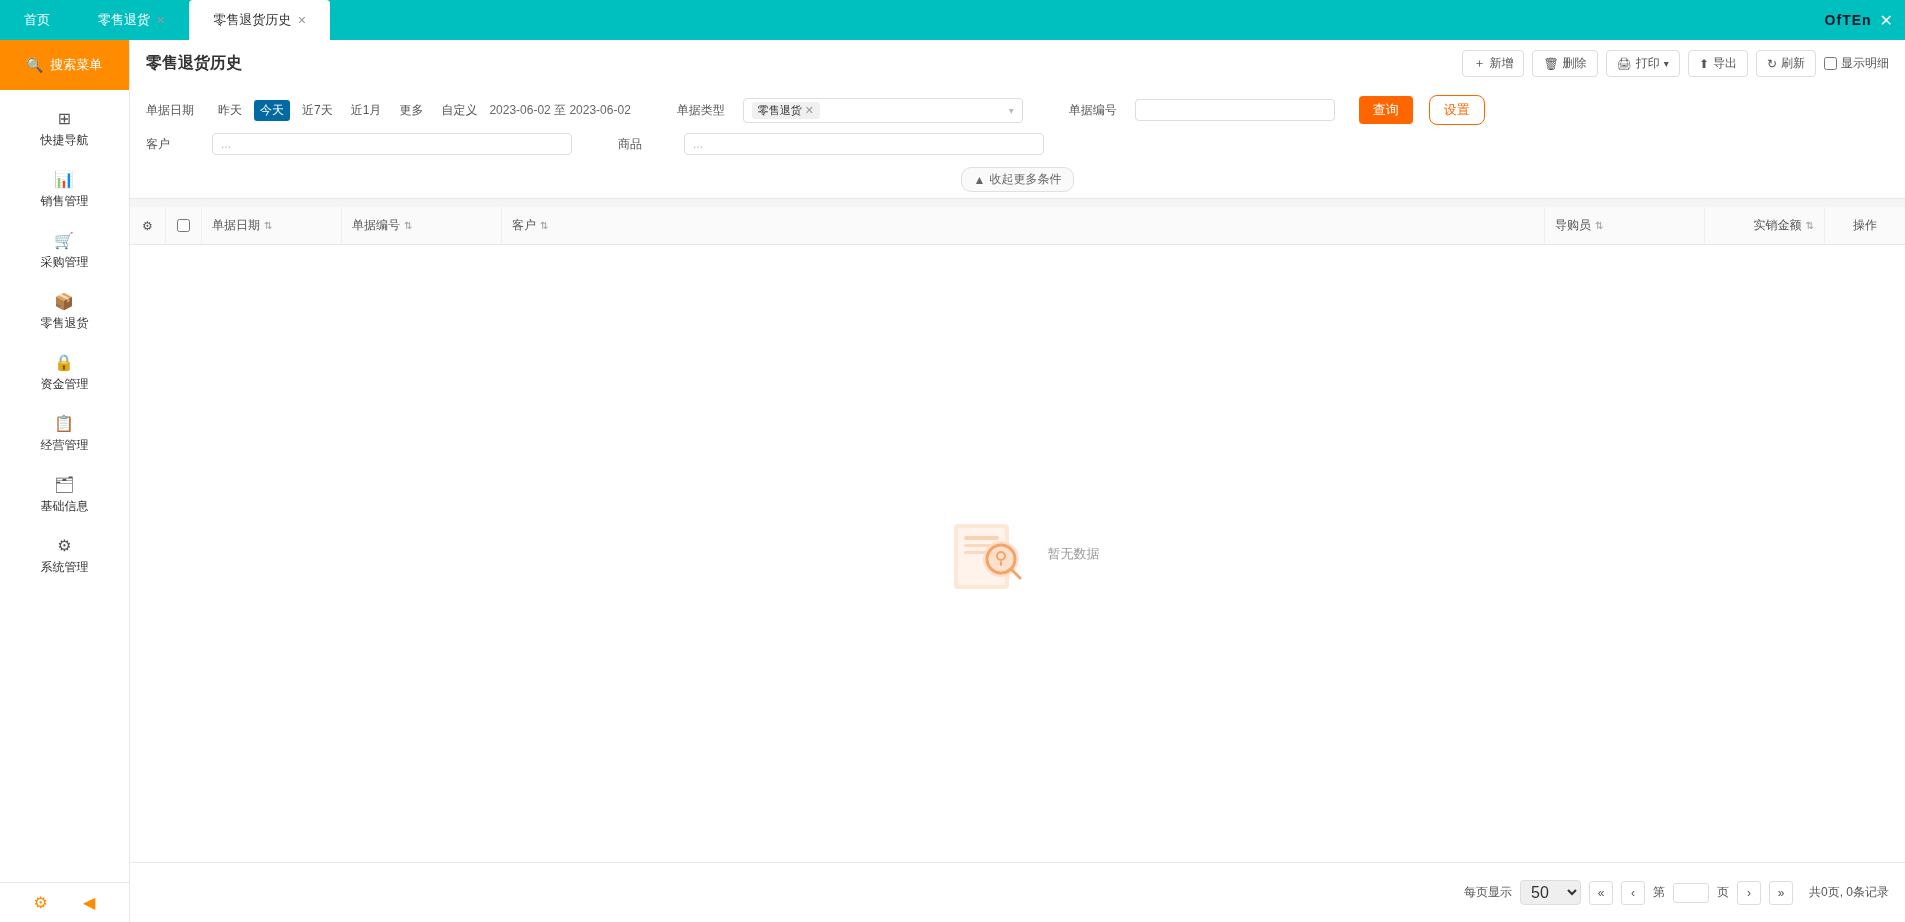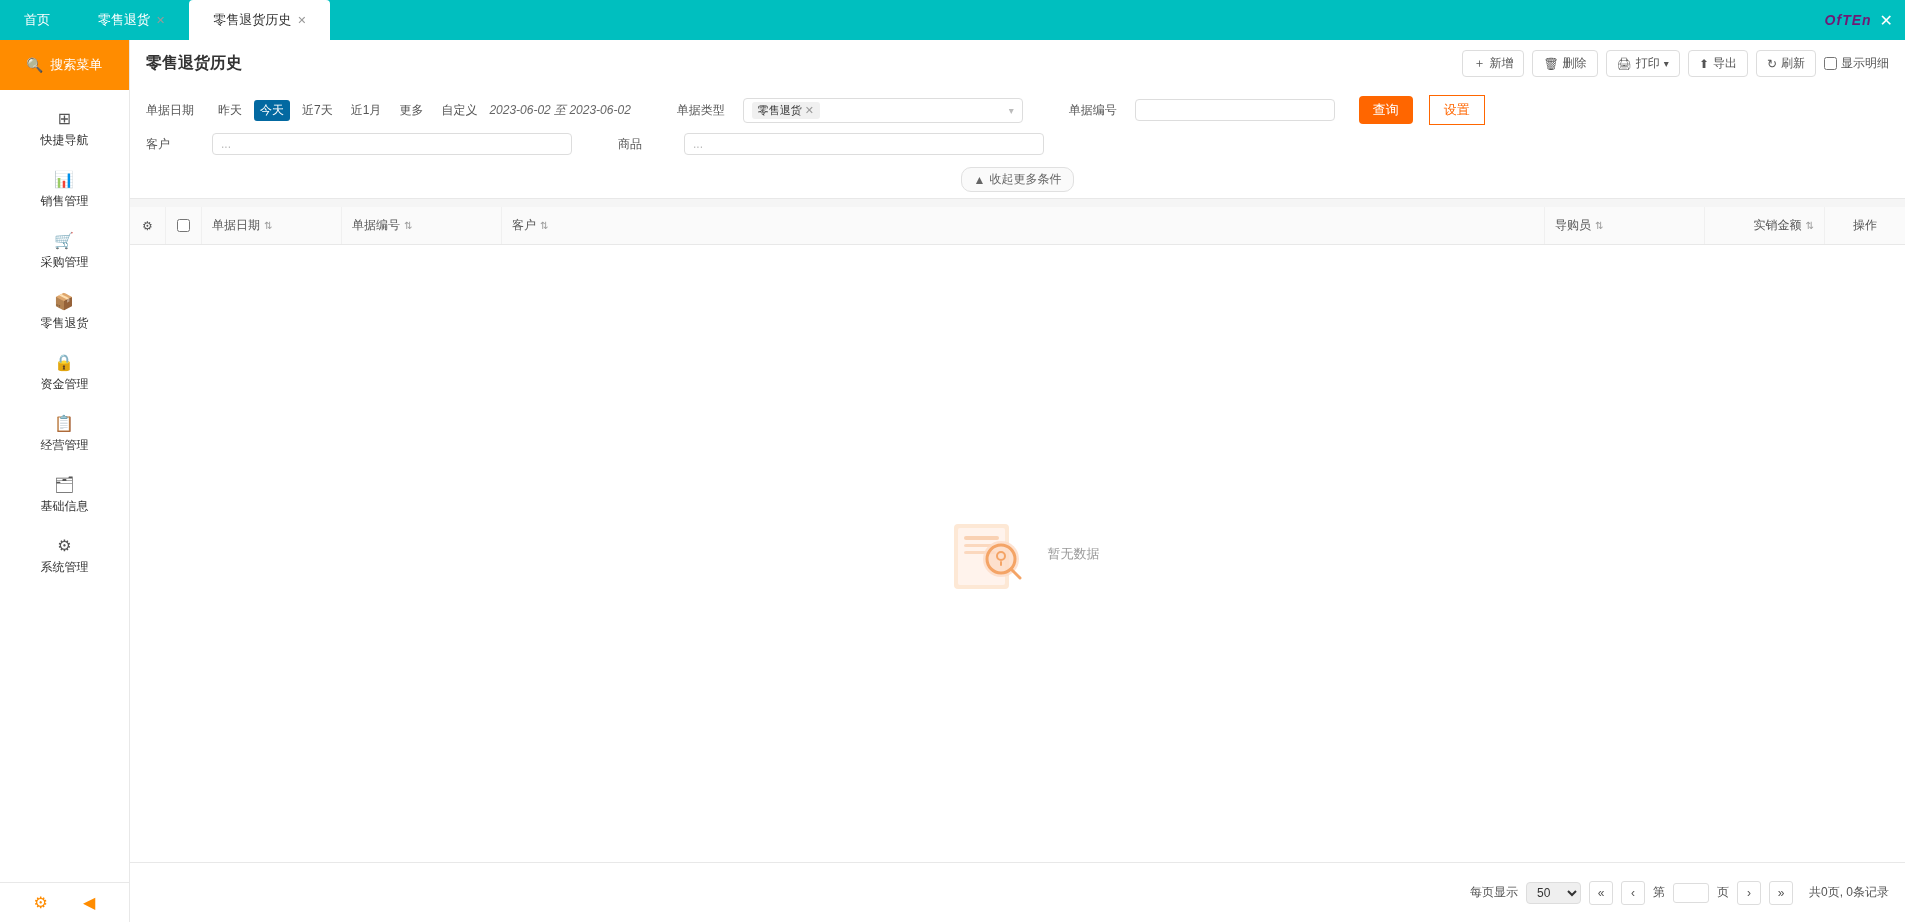--- a/index.html
+++ b/index.html
@@ -176,21 +176,21 @@
       padding: 5px 14px;
       border-radius: 4px;
       cursor: pointer;
       font-size: 13px;
     }
     .btn-setting {
       background: #fff;
       color: #ff6600;
       border: 1px solid #ff6600;
       padding: 5px 14px;
-      border-radius: 0;
+      border-radius: 8px;
       cursor: pointer;
       font-size: 13px;
     }
     .show-detail-checkbox {
       display: flex;
       align-items: center;
       gap: 4px;
       font-size: 12px;
       color: #555;
     }
@@ -228,21 +228,20 @@
     .date-btn.active {
       background: #0369a1;
       color: #fff;
     }
     .date-input-range {
       display: flex;
       align-items: center;
       gap: 4px;
       font-size: 12px;
       color: #666;
-      font-style: italic;
     }
     .filter-select-box {
       display: flex;
       align-items: center;
       border: 1px solid #ddd;
       border-radius: 4px;
       padding: 3px 8px;
       min-width: 180px;
       background: #fff;
       font-size: 12px;
@@ -359,21 +358,21 @@
       padding: 0 16px;
       gap: 8px;
       font-size: 12px;
       color: #555;
       flex-shrink: 0;
     }
     .page-select {
       border: 1px solid #ddd;
       border-radius: 4px;
       padding: 2px 6px;
-      font-size: 12px;
+      font-size: 16px;
       color: #333;
       outline: none;
     }
     .page-btn {
       width: 24px;
       height: 24px;
       display: flex;
       align-items: center;
       justify-content: center;
       border: 1px solid #ddd;
@@ -412,21 +411,21 @@
     <div class="tab-item">
       <span>零售退货</span>
       <span class="tab-close">✕</span>
     </div>
     <div class="tab-item active">
       <span>零售退货历史</span>
       <span class="tab-close">✕</span>
     </div>
   </div>
   <div class="top-bar-right">
-    <span style="font-style:italic;font-weight:bold;letter-spacing:1px;color:#701a75;font-size:14px;">OfTEn</span>
+    <span style="font-weight:bold;letter-spacing:1px;color:#0f172a;font-size:14px;">OfTEn</span>
     <span class="top-close-btn">✕</span>
   </div>
 </div>
 
 <div class="main-layout">
 
   <div class="sidebar">
     <div class="sidebar-search">
       <span class="search-icon-char">🔍</span>
       <span>搜索菜单</span>

